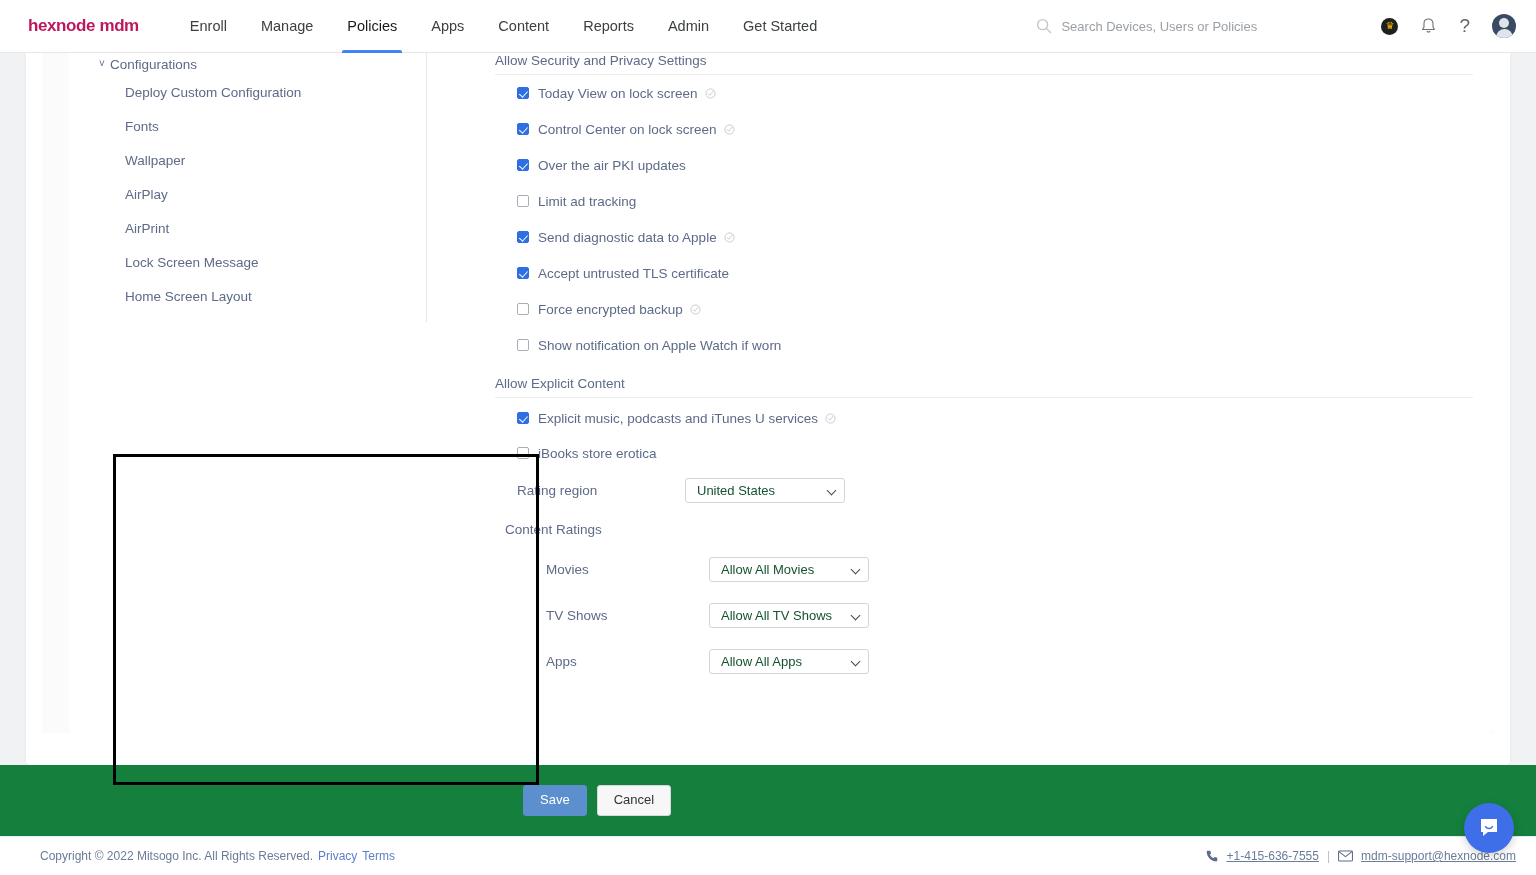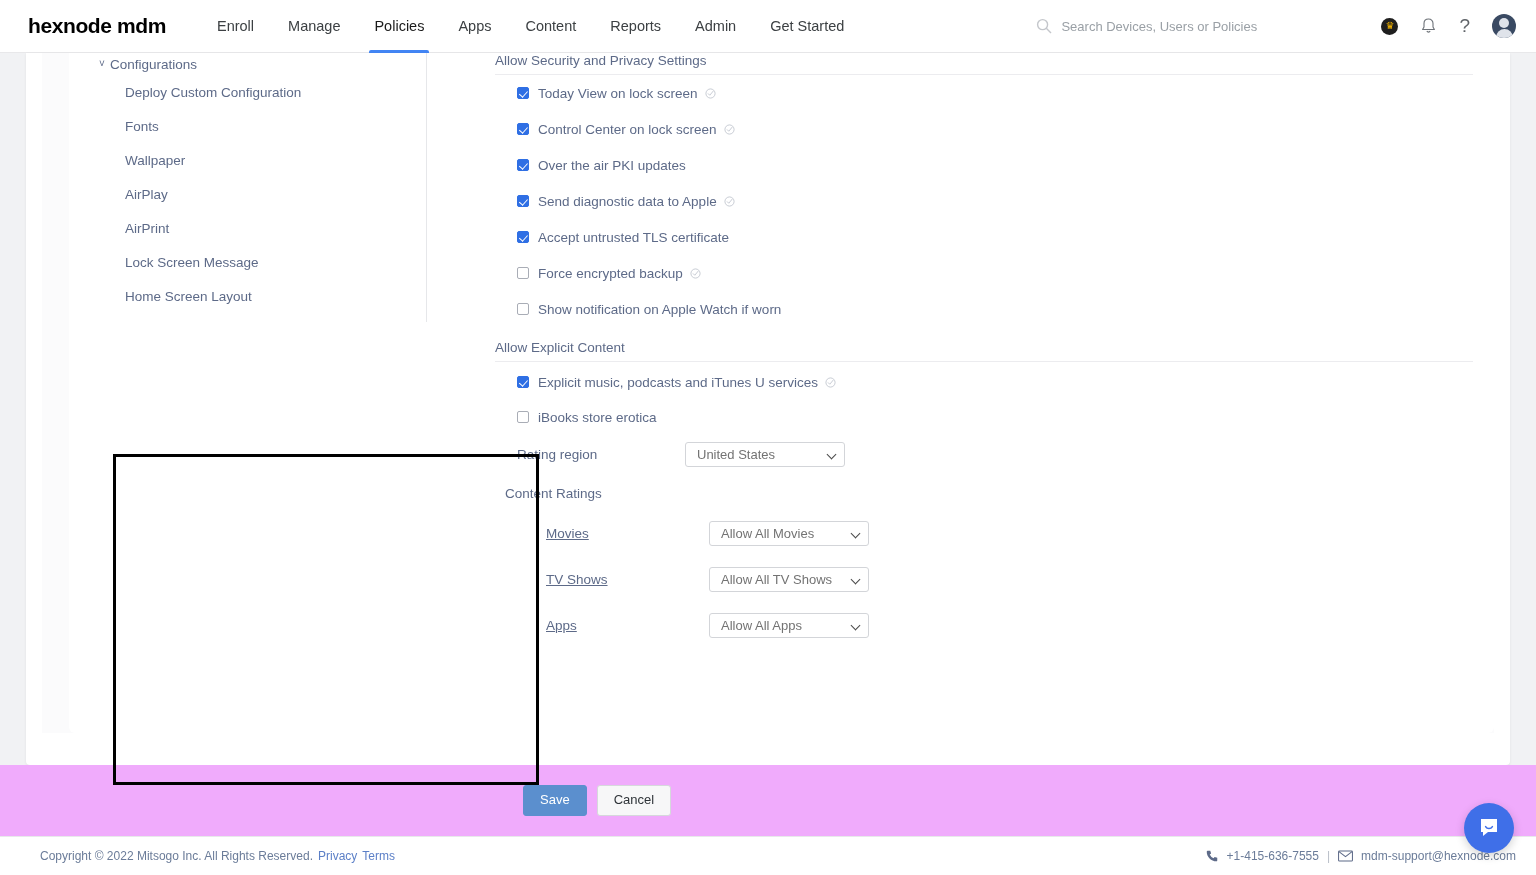--- a/index.html
+++ b/index.html
@@ -13,22 +13,22 @@
   
   .topnav {
     position: absolute; top: 0; left: 0;
     width: 1536px; height: 53px;
     background: #ffffff;
     border-bottom: 1px solid #e8e8ea;
     display: flex; align-items: center;
   }
   .brand {
     margin-left: 28px;
-    font-size: 21px; font-weight: 700; letter-spacing: -0.4px;
-    color: #000000;
+    font-size: 17px; font-weight: 700; letter-spacing: -0.4px;
+    color: #be185d;
   }
   .nav-items { display: flex; height: 53px; margin-left: 34px; }
   .nav-item {
     position: relative;
     padding: 0 17px; height: 53px;
     display: flex; align-items: center;
     font-size: 14.5px; color: #3c4043;
     cursor: pointer; white-space: nowrap;
   }
   .nav-item.active { color: #1a1a1a; }
@@ -153,59 +153,59 @@
     pointer-events: none; z-index: 5;
   }
 
   .explicit-sec { margin-top: 13px; }
 
   .row-lbl-sel { display: flex; align-items: center; height: 44px; margin-left: 22px; }
   .row-lbl-sel .lbl { font-size: 13.5px; color: #5d6a88; width: 168px; }
   .sel {
     -webkit-appearance: none; appearance: none;
     font-family: "Liberation Sans", sans-serif;
-    font-size: 13px; color: #737373;
+    font-size: 13px; color: #14532d;
     background: #fff; border: 1px solid #d3d5d9; border-radius: 3px;
     height: 25px; padding: 0 26px 0 11px; cursor: pointer; outline: none;
   }
   .sel-wrap { position: relative; display: inline-flex; align-items: center; }
   .sel-wrap::after {
     content: ""; position: absolute; right: 10px; top: 9px;
     width: 6px; height: 6px;
     border-right: 1.6px solid #4a4a4a; border-bottom: 1.6px solid #4a4a4a;
     transform: rotate(45deg); pointer-events: none;
   }
   .sub-lbl { font-size: 13.5px; color: #5d6a88; margin-left: 10px; height: 34px; display: flex; align-items: center; }
   .rating-row { display: flex; align-items: center; height: 46px; margin-left: 51px; }
-  .rating-row .lbl { font-size: 13.5px; color: #5d6a88; width: 163px; text-decoration: underline; }
+  .rating-row .lbl { font-size: 13.5px; color: #5d6a88; width: 163px; }
 
   
   .actions {
     position: absolute; left: 0; top: 712px; width: 1536px; height: 71px;
     display: flex; align-items: center; justify-content: flex-start;
     padding-left: 523px; gap: 10px;
-    background: #f0abfc;
+    background: #15803d;
   }
   .btn {
     font-family: "Liberation Sans", sans-serif;
     font-size: 13px; border-radius: 3px; cursor: pointer;
     padding: 6px 16px; border: 1px solid transparent; line-height: 1.3;
   }
   .btn-save { background: #5b8fce; color: #ffffff; border-color: #5b8fce; }
   .btn-cancel { background: #f7f7f8; color: #2e3338; border-color: #d6d8dc; }
 
   
   .footer {
     position: absolute; left: 0; top: 836px; width: 1536px; height: 39px;
     background: #ffffff; border-top: 1px solid #e8e9eb;
     display: flex; align-items: center;
     font-size: 12px; color: #6b7c99;
   }
   .footer .left { margin-left: 40px; display: flex; align-items: center; gap: 5px; }
-  .footer .right { margin-left: auto; margin-right: 20px; display: flex; align-items: center; gap: 8px; }
+  .footer .right { margin-left: auto; margin-right: 20px; display: flex; align-items: center; gap: 8px; text-decoration: underline; }
   .flink { color: #5b7fc7; cursor: pointer; }
   .fsep { color: #b9bec8; }
 
   
   .chat {
     position: absolute; right: 22px; bottom: 22px;
     width: 50px; height: 50px; border-radius: 50%;
     background: #3f6fe8; cursor: pointer; z-index: 20;
     display: flex; align-items: center; justify-content: center;
     box-shadow: 0 3px 10px rgba(0,0,0,.18);
@@ -297,20 +297,24 @@
               <circle cx="6" cy="6" r="5" fill="none" stroke="#c3c7d0" stroke-width="1"></circle>
               <path d="M3.5 6.2 L5.2 7.9 L8.8 3.6" fill="none" stroke="#c3c7d0" stroke-width="1" stroke-linecap="round"></path>
             </svg>
           </div>
 
           <div class="chk-row">
             <input class="cb" type="checkbox" checked="" style="">
             <span class="chk-lbl">Over the air PKI updates</span>
           </div>
 
+          <div class="chk-row">
+            <input class="cb" type="checkbox" style="">
+            <span class="chk-lbl">Limit ad tracking</span>
+          </div>
 
           <div class="chk-row">
             <input class="cb" type="checkbox" checked="" style="">
             <span class="chk-lbl">Send diagnostic data to Apple</span>
             <svg class="sup-ico" viewBox="0 0 12 12">
               <circle cx="6" cy="6" r="5" fill="none" stroke="#c3c7d0" stroke-width="1"></circle>
               <path d="M3.5 6.2 L5.2 7.9 L8.8 3.6" fill="none" stroke="#c3c7d0" stroke-width="1" stroke-linecap="round"></path>
             </svg>
           </div>
 

